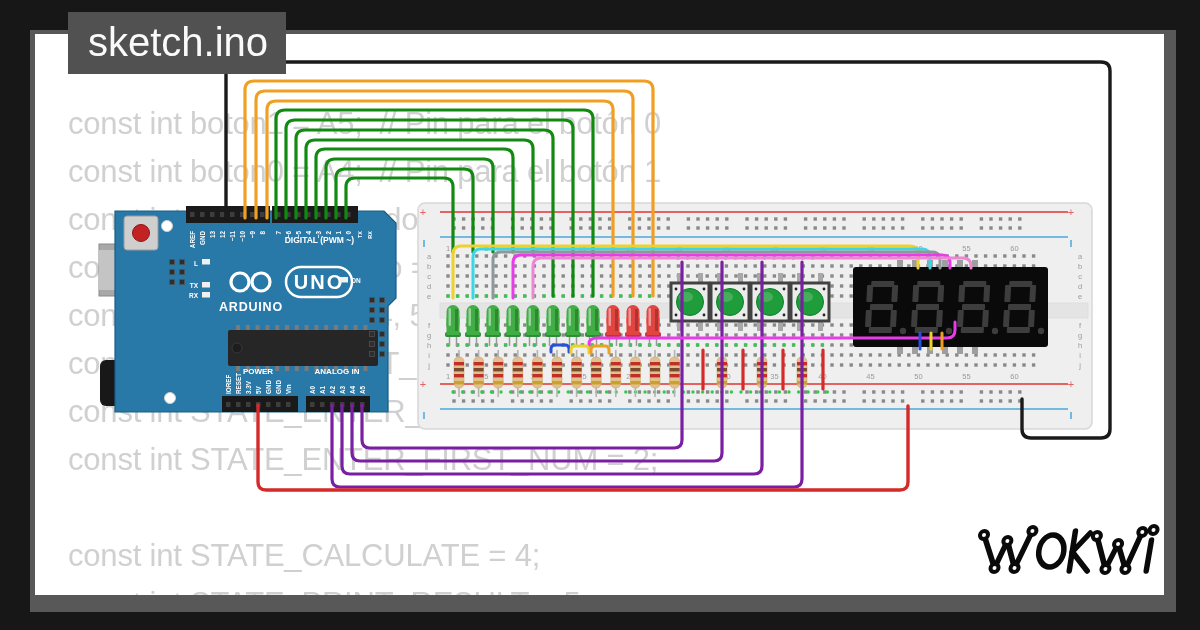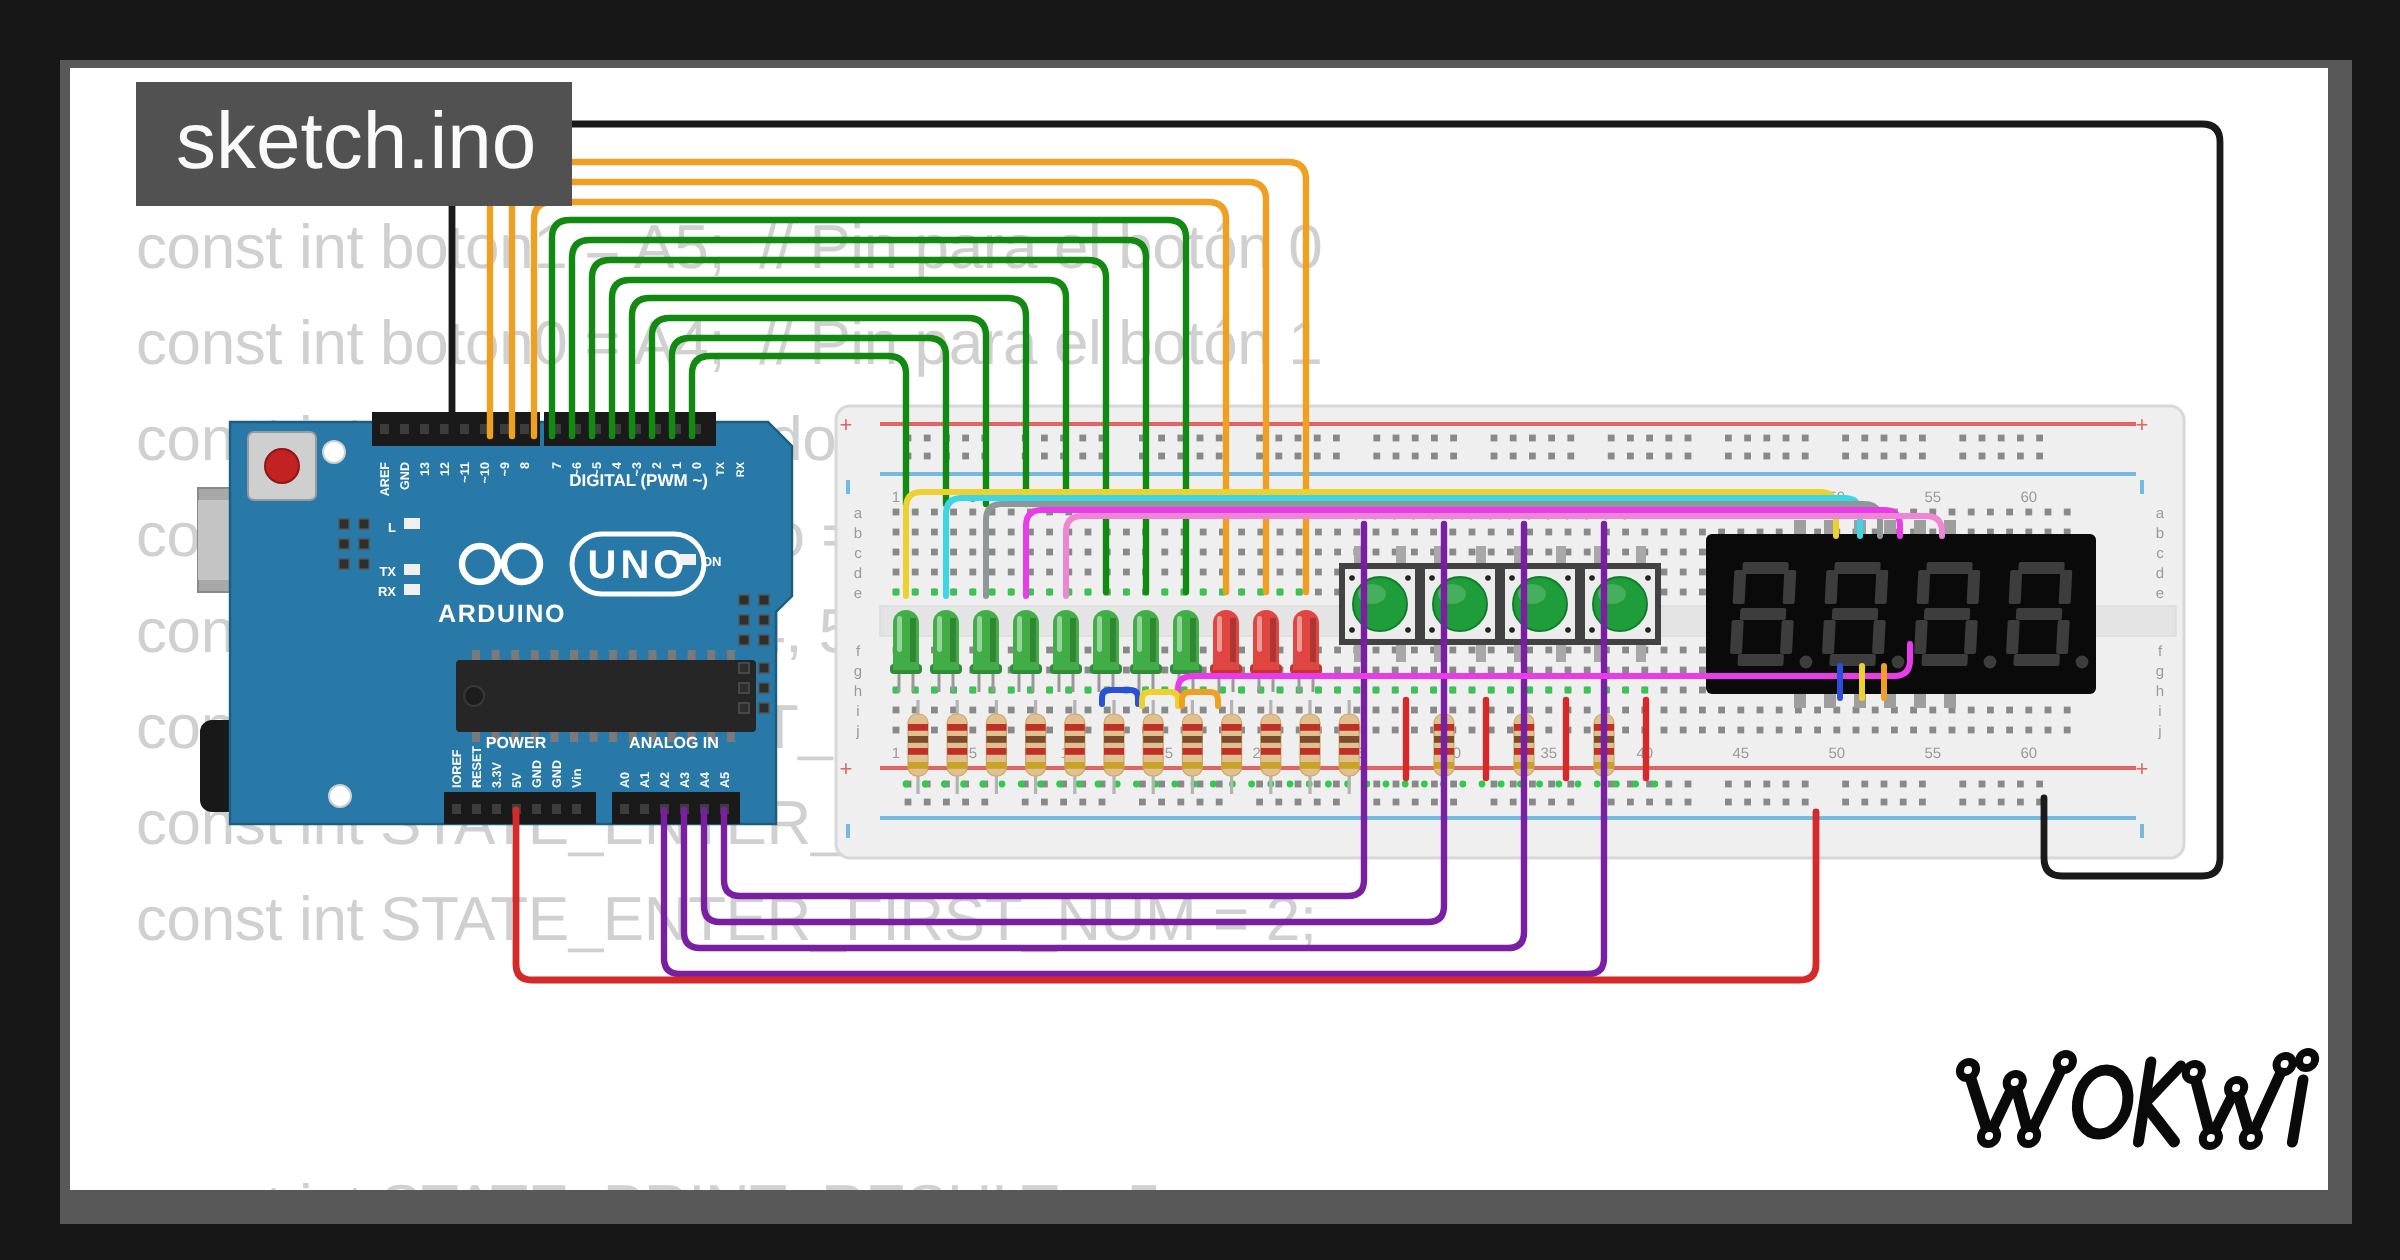--- a/index.html
+++ b/index.html
@@ -6,41 +6,42 @@
   .canvas{position:relative;width:1200px;height:630px;background:#171717;overflow:hidden;
           font-family:"Liberation Sans",sans-serif;}
   .shadow{position:absolute;left:30px;top:30px;width:1146px;height:582px;background:#585858;}
   .page{position:absolute;left:35px;top:34px;width:1129px;height:561px;background:#ffffff;overflow:hidden;}
   .page-inner{position:absolute;left:-35px;top:-34px;width:1200px;height:630px;}
   .code-layer{position:absolute;left:0;top:0;width:1200px;height:630px;}
   .code-line{position:absolute;left:68px;white-space:pre;font-size:31px;color:#d0d0d0;
              font-family:"Liberation Sans",sans-serif;letter-spacing:-0.2px;}
   #circuit{position:absolute;left:0;top:0;}
   .logo-svg{position:absolute;left:972px;top:516px;}
-  .title-tab{position:absolute;left:68px;top:12px;width:218px;height:62px;background:#515151;margin-top:29px;}
+  .title-tab{position:absolute;left:68px;top:12px;width:218px;height:62px;background:#515151;}
   .title-tab span{display:block;padding-left:20px;line-height:60px;font-size:40px;color:#fafafa;}
   svg text{font-family:"Liberation Sans",sans-serif;}
 </style>
 </head>
 <body>
 
 <div class="canvas">
   <div class="shadow"></div>
 
   <div class="page">
     <div class="page-inner">
       <div class="code-layer" id="code-layer">
           <div class="code-line" style="top: 106px;">const int boton1 = A5;  // Pin para el botón 0</div>
           <div class="code-line" style="top: 154px;">const int boton0 = A4;  // Pin para el botón 1</div>
           <div class="code-line" style="top: 202px;">const int estadoOperando = 0;</div>
           <div class="code-line" style="top: 250px;">const int pinDisplayInicio = 8;</div>
           <div class="code-line" style="top: 298px;">const int leds[] = {2, 3, 4, 5, 6, 7, 8, 9};</div>
           <div class="code-line" style="top: 346px;">const int STATE_START_SCREEN = 0;</div>
           <div class="code-line" style="top: 394px;">const int STATE_ENTER_OPERATION = 1;</div>
           <div class="code-line" style="top: 442px;">const int STATE_ENTER_FIRST_NUM = 2;</div>
+          <div class="code-line" style="top: 538px;">const int STATE_CALCULATE = 4;</div>
           <div class="code-line" style="top: 586px;">const int STATE_PRINT_RESULT = 5;</div>
         </div>
 
       <svg id="circuit" width="1200" height="630" viewBox="0 0 1200 630">
 
         <g id="g-breadboard">
           <rect x="418" y="203" width="674" height="226" rx="7" fill="#efefef" stroke="#d8d8d8" stroke-width="1.5"></rect>
           <rect x="440" y="303" width="648" height="15" fill="#e4e4e4" stroke="#dcdcdc" stroke-width="0.8"></rect>
           <line x1="440" y1="212" x2="1068" y2="212" stroke="#e36363" stroke-width="2"></line>
           <line x1="440" y1="237" x2="1068" y2="237" stroke="#74b9e0" stroke-width="2"></line>

